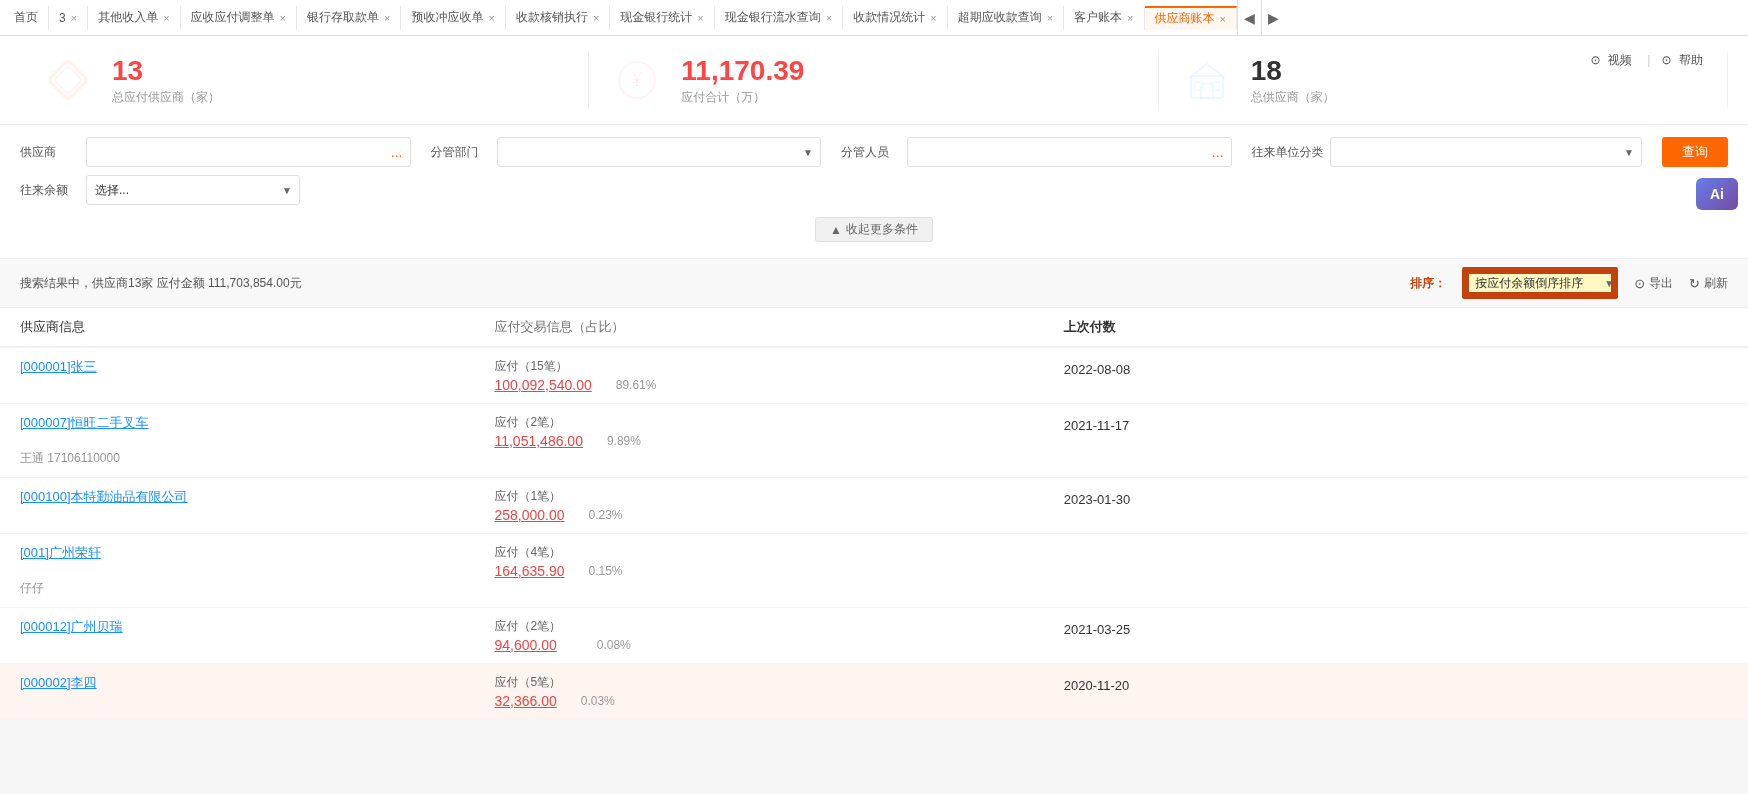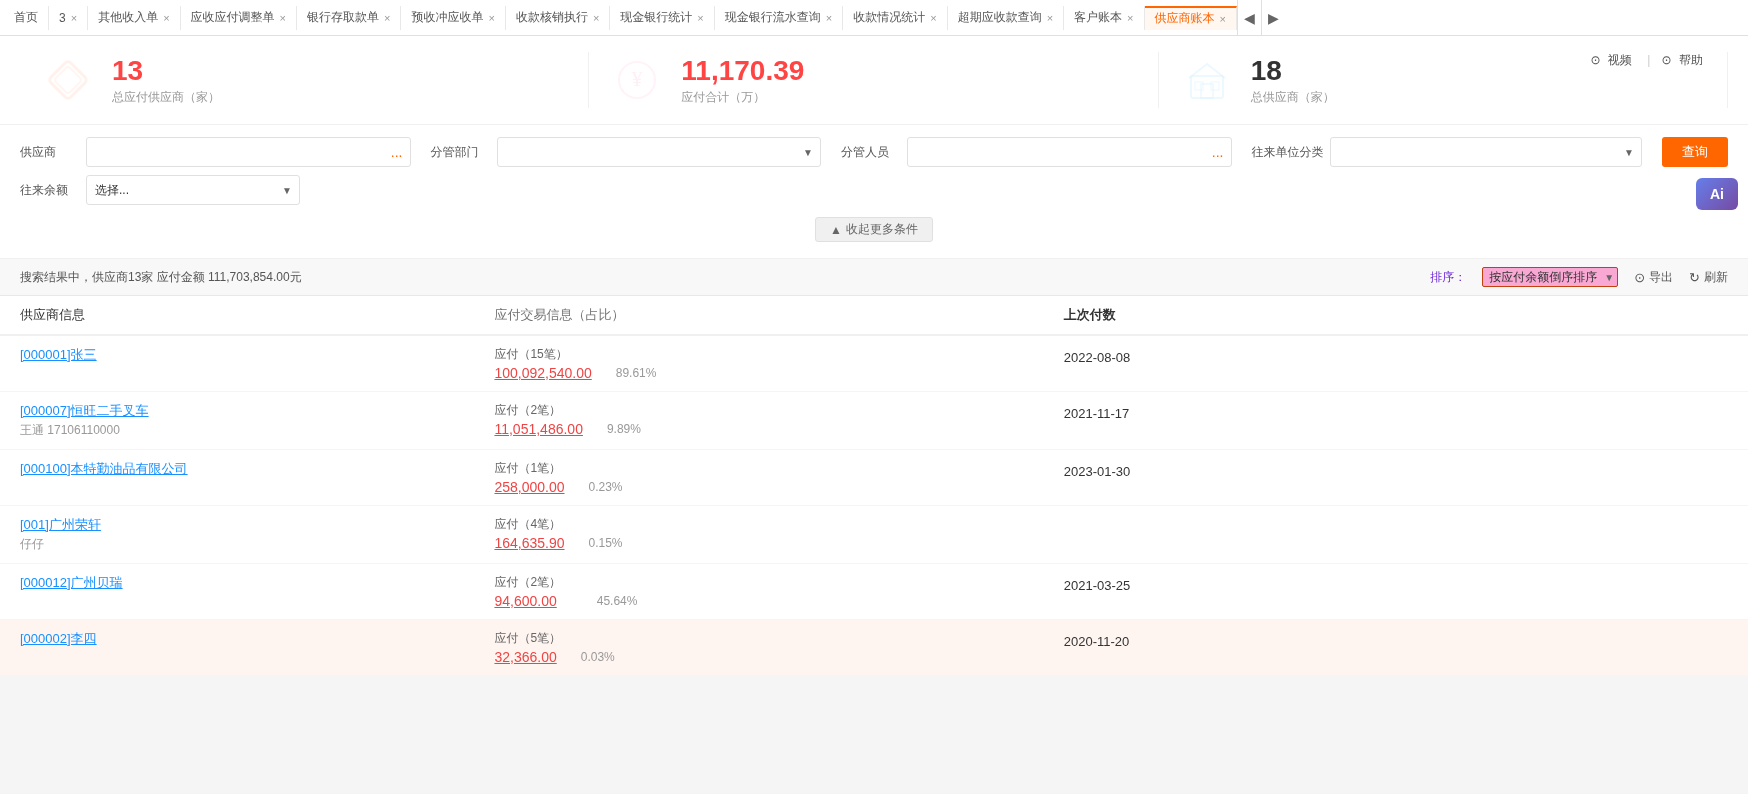--- a/index.html
+++ b/index.html
@@ -209,30 +209,30 @@
       background: #f8f8f8;
       border-bottom: 1px solid #e8e8e8;
       font-size: 12px;
       color: #555;
     }
     .result-bar-right {
       display: flex;
       align-items: center;
       gap: 16px;
     }
-    .sort-label { color: #6d28d9; }
+    .sort-label { color: #c2410c; font-weight: bold; }
     .sort-select-wrapper {
       position: relative;
       display: inline-flex;
       align-items: center;
     }
     .sort-select-wrapper select {
-      border: 1px solid #c2410c;
-      background: #f9a8d4;
-      padding: 2px 20px 2px 6px;
+      border: 7px solid #c2410c;
+      background: #fef9c3;
+      padding: 2px 28px 2px 6px;
       font-size: 12px;
       color: #333;
       outline: none;
       appearance: none;
       cursor: pointer;
       border-radius: 2px;
     }
     .sort-select-wrapper .arrow-down {
       position: absolute;
       right: 4px;
@@ -283,21 +283,21 @@
 
     .supplier-link {
       color: #1890ff;
       text-decoration: underline;
       cursor: pointer;
       font-size: 13px;
     }
     .supplier-contact {
       font-size: 12px;
       color: #999;
-      margin-top: 2px;
+      margin-top: 18px;
     }
 
     .transaction-label { font-size: 12px; color: #666; margin-bottom: 2px; }
     .transaction-amount {
       color: #ef4444;
       font-size: 14px;
       text-decoration: underline;
       cursor: pointer;
     }
     .transaction-percent { font-size: 12px; color: #999; margin-left: 12px; }
@@ -594,21 +594,21 @@
     <div class="table-row">
       <div class="row-supplier-info">
         <a class="supplier-link">
           <span>[000012]广州贝瑞</span>
         </a>
       </div>
       <div class="row-transaction-info">
         <div class="transaction-label">应付（2笔）</div>
         <div style="display:flex;align-items:center;gap:28px;">
           <span class="transaction-amount">94,600.00</span>
-          <span class="transaction-percent">45.64%</span>
+          <span class="transaction-percent">0.08%</span>
         </div>
       </div>
       <div class="row-last-payment">2021-03-25</div>
       <div class="row-extra"></div>
     </div>
 
     <div class="table-row highlighted">
       <div class="row-supplier-info">
         <a class="supplier-link">
           <span>[000002]李四</span>

